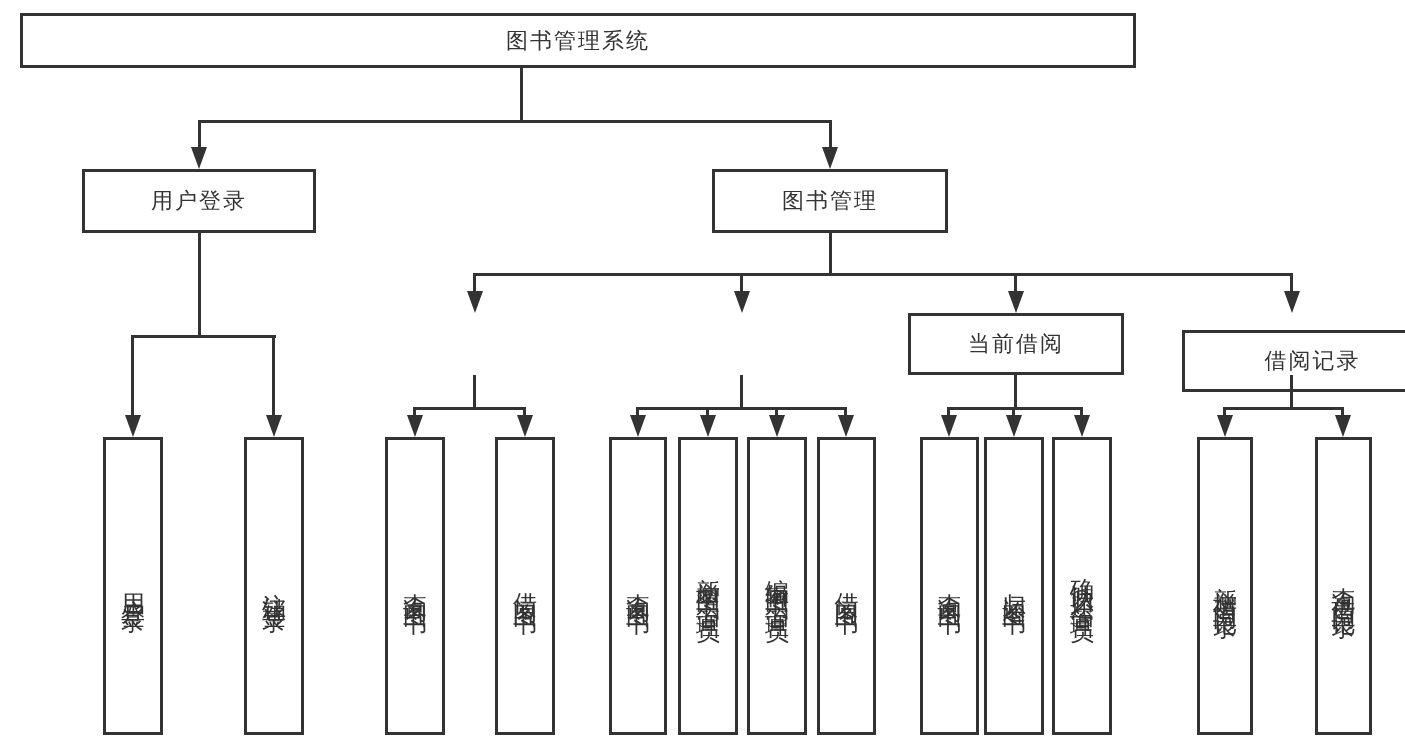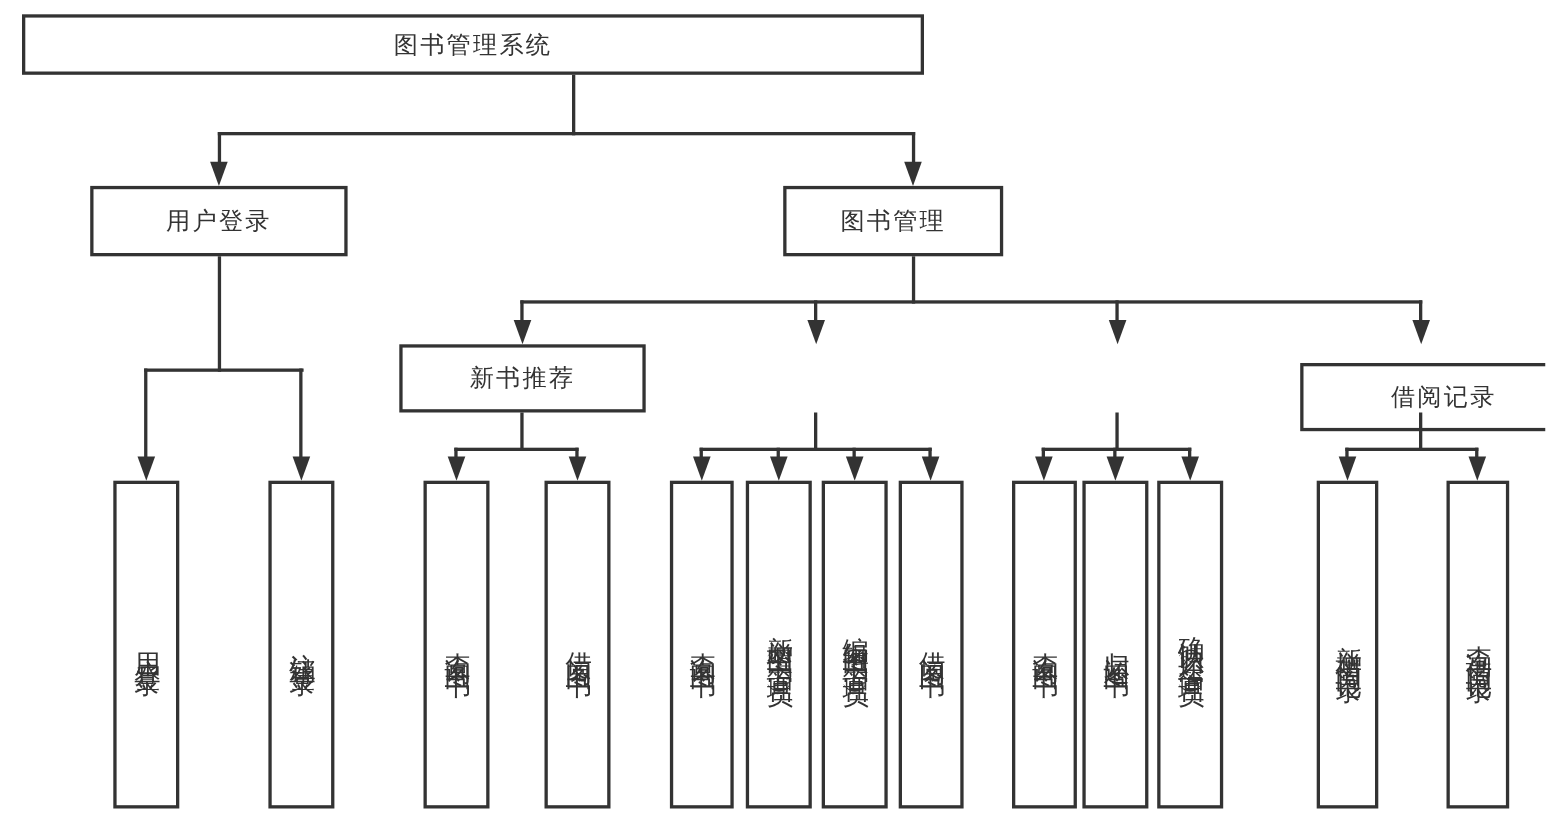--- a/index.html
+++ b/index.html
@@ -52,51 +52,51 @@
     white-space:nowrap;
     z-index:5;
     opacity:.85;
   }
 </style>
 </head>
 <body>
 
 <div id="canvas">
 
-  <div class="box h" style="left:20px;top:13px;width:820px;height:55px">图书管理系统</div>
+  <div class="box h" style="left:20px;top:13px;width:1116px;height:55px">图书管理系统</div>
 
   <div class="line" style="left:520px;top:68px;width:3px;height:55px"></div>
   <div class="line" style="left:198px;top:120px;width:634px;height:3px"></div>
   <div class="line" style="left:198px;top:120px;width:3px;height:28px"></div>
   <div class="arrow" style="left:191px;top:147px"></div>
   <div class="line" style="left:829px;top:120px;width:3px;height:28px"></div>
   <div class="arrow" style="left:822px;top:147px"></div>
 
   <div class="box h" style="left:82px;top:169px;width:234px;height:64px">用户登录</div>
-  <div class="box h" style="left:712px;top:169px;width:200px;height:64px">图书管理</div>
+  <div class="box h" style="left:712px;top:169px;width:236px;height:64px">图书管理</div>
 
   <div class="line" style="left:198px;top:233px;width:3px;height:105px"></div>
   <div class="line" style="left:131px;top:335px;width:145px;height:3px"></div>
   <div class="line" style="left:131px;top:335px;width:3px;height:82px"></div>
   <div class="arrow" style="left:125px;top:415px"></div>
   <div class="line" style="left:272px;top:335px;width:3px;height:82px"></div>
   <div class="arrow" style="left:266px;top:415px"></div>
 
   <div class="line" style="left:829px;top:233px;width:3px;height:43px"></div>
   <div class="line" style="left:473px;top:273px;width:820px;height:3px"></div>
   <div class="line" style="left:473px;top:273px;width:3px;height:20px"></div>
   <div class="arrow" style="left:467px;top:291px"></div>
   <div class="line" style="left:740px;top:273px;width:3px;height:20px"></div>
   <div class="arrow" style="left:734px;top:291px"></div>
   <div class="line" style="left:1014px;top:273px;width:3px;height:20px"></div>
   <div class="arrow" style="left:1008px;top:291px"></div>
   <div class="line" style="left:1290px;top:273px;width:3px;height:20px"></div>
   <div class="arrow" style="left:1284px;top:291px"></div>
 
-  <div class="box h" style="left:363px;top:313px;width:224px;height:62px">新书推荐</div>
+  <div class="box h" style="left:908px;top:313px;width:216px;height:62px">当前借阅</div>
   <div class="box h" style="left:1182px;top:330px;width:261px;height:62px">借阅记录</div>
 
   <div class="line" style="left:473px;top:375px;width:3px;height:35px"></div>
   <div class="line" style="left:413px;top:407px;width:113px;height:3px"></div>
   <div class="line" style="left:413px;top:407px;width:3px;height:12px"></div>
   <div class="arrow" style="left:407px;top:415px"></div>
   <div class="line" style="left:523px;top:407px;width:3px;height:12px"></div>
   <div class="arrow" style="left:517px;top:415px"></div>
 
   <div class="line" style="left:740px;top:375px;width:3px;height:35px"></div>

